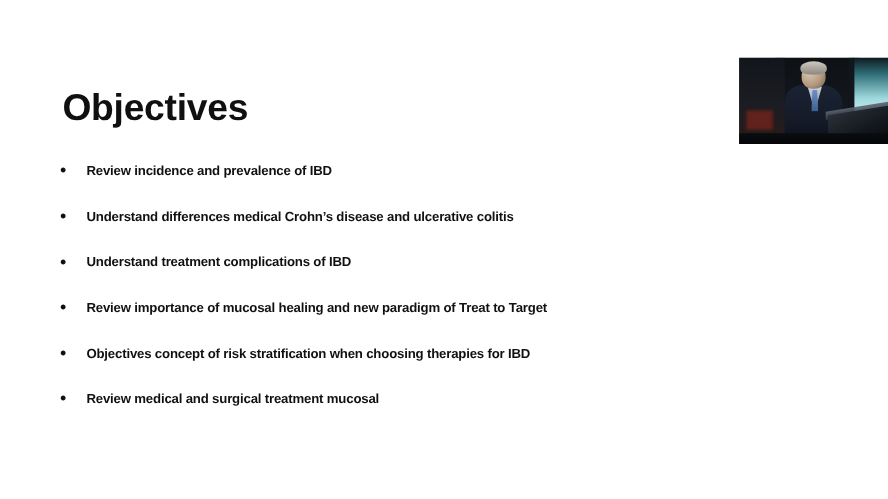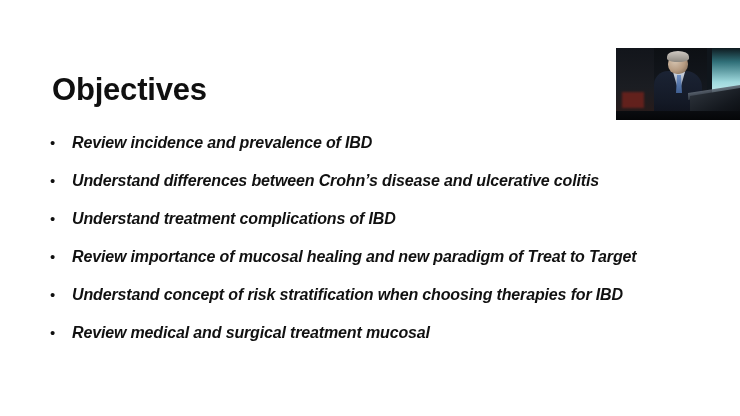--- a/index.html
+++ b/index.html
@@ -45,26 +45,25 @@
     flex: 0 0 auto;
     width: 22px;
     font-size: 15px;
     line-height: 22px;
     color: #101010;
     text-align: left;
     padding-left: 2px;
   }
   .bullet-text {
     flex: 1 1 auto;
-    font-size: 16px;
+    font-size: 11px;
     font-weight: bold;
     color: #111111;
     line-height: 22px;
     letter-spacing: -0.15px;
-    font-style: italic;
   }
 
   
   #video-thumb {
     position: absolute;
     right: 0px;
     top: 0px;
     width: 124px;
     height: 72px;
     background: #0a0c10;
@@ -201,36 +200,36 @@
 
   <div id="bullet-list">
 
     <div class="bullet-item">
       <span class="bullet-marker">•</span>
       <span class="bullet-text">Review incidence and prevalence of IBD</span>
     </div>
 
     <div class="bullet-item">
       <span class="bullet-marker">•</span>
-      <span class="bullet-text">Understand differences between Crohn’s disease and ulcerative colitis</span>
+      <span class="bullet-text">Understand differences medical Crohn’s disease and ulcerative colitis</span>
     </div>
 
     <div class="bullet-item">
       <span class="bullet-marker">•</span>
       <span class="bullet-text">Understand treatment complications of IBD</span>
     </div>
 
     <div class="bullet-item">
       <span class="bullet-marker">•</span>
       <span class="bullet-text">Review importance of mucosal healing and new paradigm of Treat to Target</span>
     </div>
 
     <div class="bullet-item">
       <span class="bullet-marker">•</span>
-      <span class="bullet-text">Understand concept of risk stratification when choosing therapies for IBD</span>
+      <span class="bullet-text">Objectives concept of risk stratification when choosing therapies for IBD</span>
     </div>
 
     <div class="bullet-item">
       <span class="bullet-marker">•</span>
       <span class="bullet-text">Review medical and surgical treatment mucosal</span>
     </div>
 
   </div>
 
   <div id="video-thumb">

